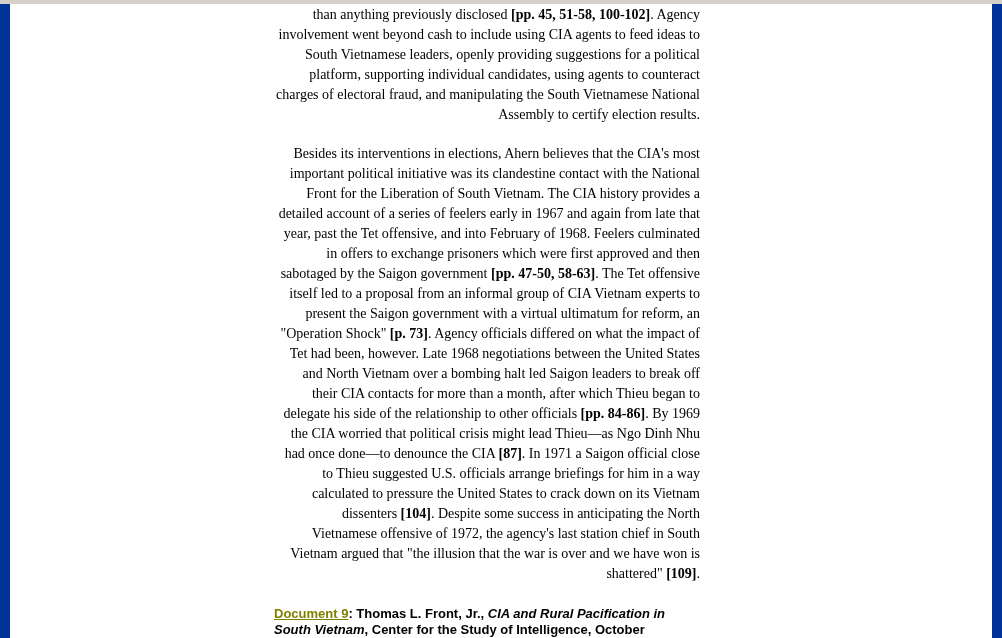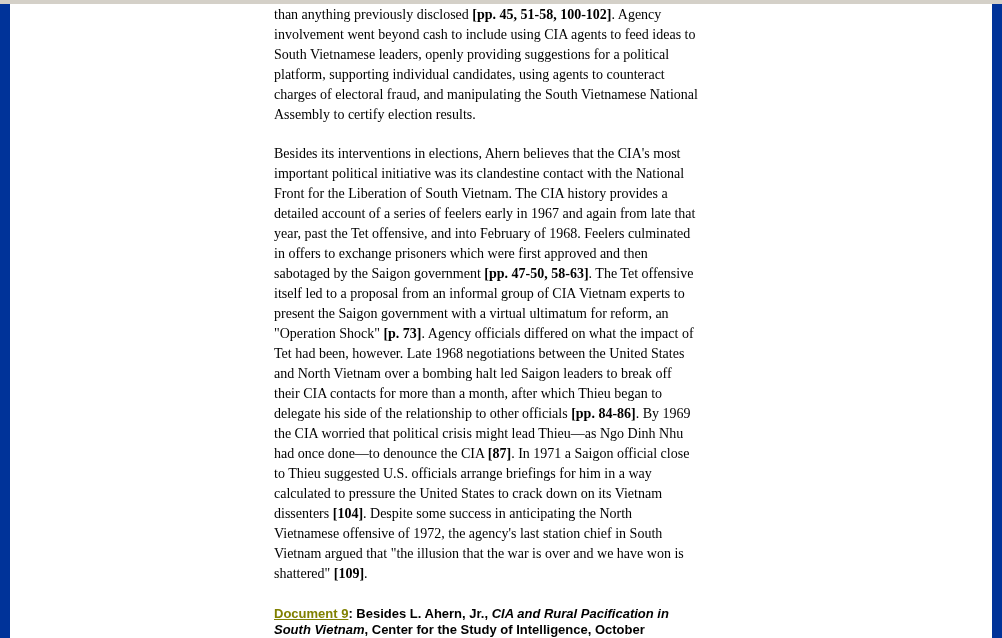--- a/index.html
+++ b/index.html
@@ -38,21 +38,21 @@
     position:absolute;
     left:274px;
     top:0;
     width:426px;
     padding-top:5px;
   }
   p.body-para{
     font-size:14px;
     line-height:20px;
     margin:0 0 19px 0;
-    text-align:left;
+    text-align:right;
   }
   p.citation-para{
     font-family:"Liberation Sans", sans-serif;
     font-size:13px;
     line-height:16px;
     font-weight:bold;
     margin:22px 0 0 0;
   }
   .content a{
     color:var(--link-olive);
@@ -65,14 +65,14 @@
 </head>
 <body>
 
 <div class="top-rule"></div>
 <div class="edge-bar left"></div>
 <div class="edge-bar right"></div>
 
 <div class="content">
   <p class="body-para"><span>than anything previously disclosed </span><span class="run-bold">[pp. 45, 51-58, 100-102]</span><span>. Agency involvement went beyond cash to include using CIA agents to feed ideas to South Vietnamese leaders, openly providing suggestions for a political platform, supporting individual candidates, using agents to counteract charges of electoral fraud, and manipulating the South Vietnamese National Assembly to certify election results.</span></p>
   <p class="body-para"><span>Besides its interventions in elections, Ahern believes that the CIA's most important political initiative was its clandestine contact with the National Front for the Liberation of South Vietnam. The CIA history provides a detailed account of a series of feelers early in 1967 and again from late that year, past the Tet offensive, and into February of 1968. Feelers culminated in offers to exchange prisoners which were first approved and then sabotaged by the Saigon government </span><span class="run-bold">[pp. 47-50, 58-63]</span><span>. The Tet offensive itself led to a proposal from an informal group of CIA Vietnam experts to present the Saigon government with a virtual ultimatum for reform, an "Operation Shock" </span><span class="run-bold">[p. 73]</span><span>. Agency officials differed on what the impact of Tet had been, however. Late 1968 negotiations between the United States and North Vietnam over a bombing halt led Saigon leaders to break off their CIA contacts for more than a month, after which Thieu began to delegate his side of the relationship to other officials </span><span class="run-bold">[pp. 84-86]</span><span>. By 1969 the CIA worried that political crisis might lead Thieu—as Ngo Dinh Nhu had once done—to denounce the CIA </span><span class="run-bold">[87]</span><span>. In 1971 a Saigon official close to Thieu suggested U.S. officials arrange briefings for him in a way calculated to pressure the United States to crack down on its Vietnam dissenters </span><span class="run-bold">[104]</span><span>. Despite some success in anticipating the North Vietnamese offensive of 1972, the agency's last station chief in South Vietnam argued that "the illusion that the war is over and we have won is shattered" </span><span class="run-bold">[109]</span><span>.</span></p>
-  <p class="citation-para"><a href="#" class="run-bold">Document 9</a><span class="run-bold">: Besides L. Ahern, Jr., </span><span class="run-bold run-italic">CIA and Rural Pacification in South Vietnam</span><span class="run-bold">, Center for the Study of Intelligence, October</span></p>
+  <p class="citation-para"><a href="#" class="run-bold">Document 9</a><span class="run-bold">: Thomas L. Front, Jr., </span><span class="run-bold run-italic">CIA and Rural Pacification in South Vietnam</span><span class="run-bold">, Center for the Study of Intelligence, October</span></p>
 </div>
 
 </body></html>

